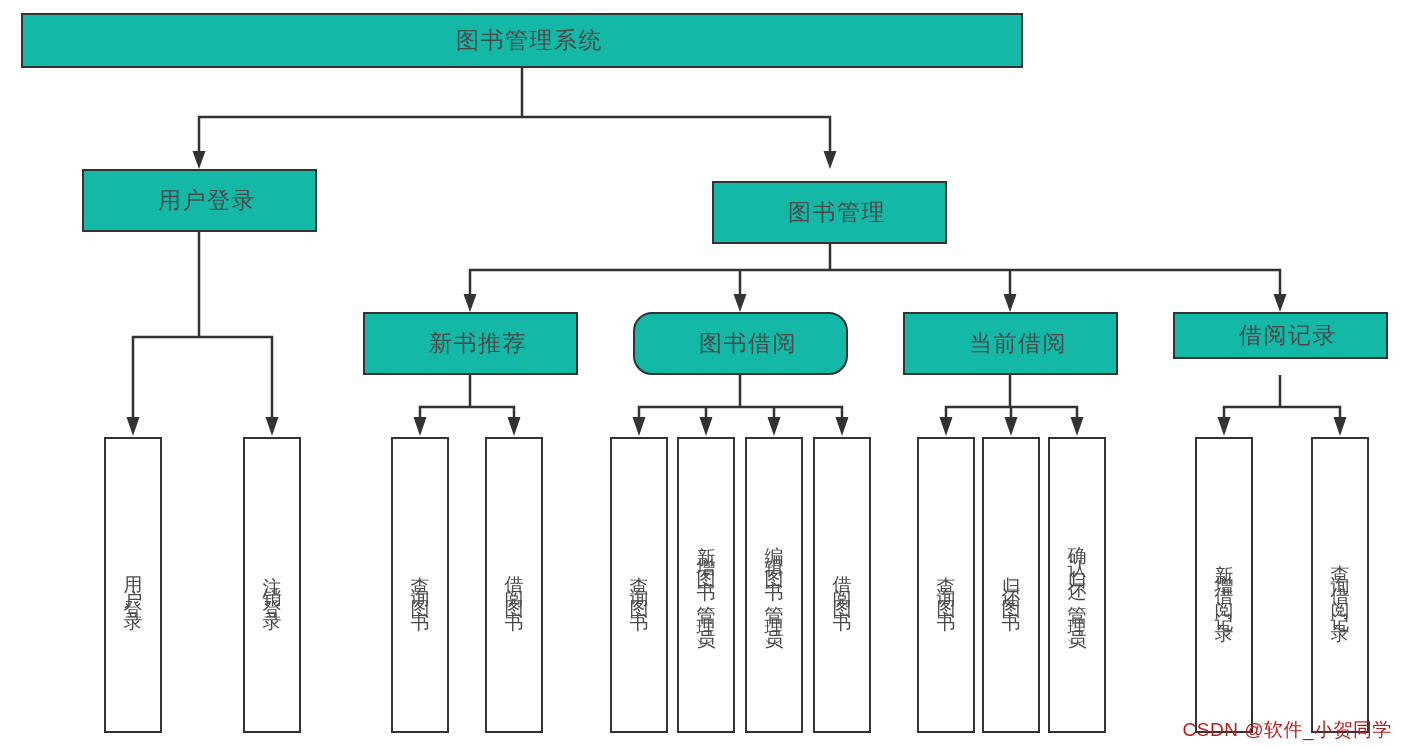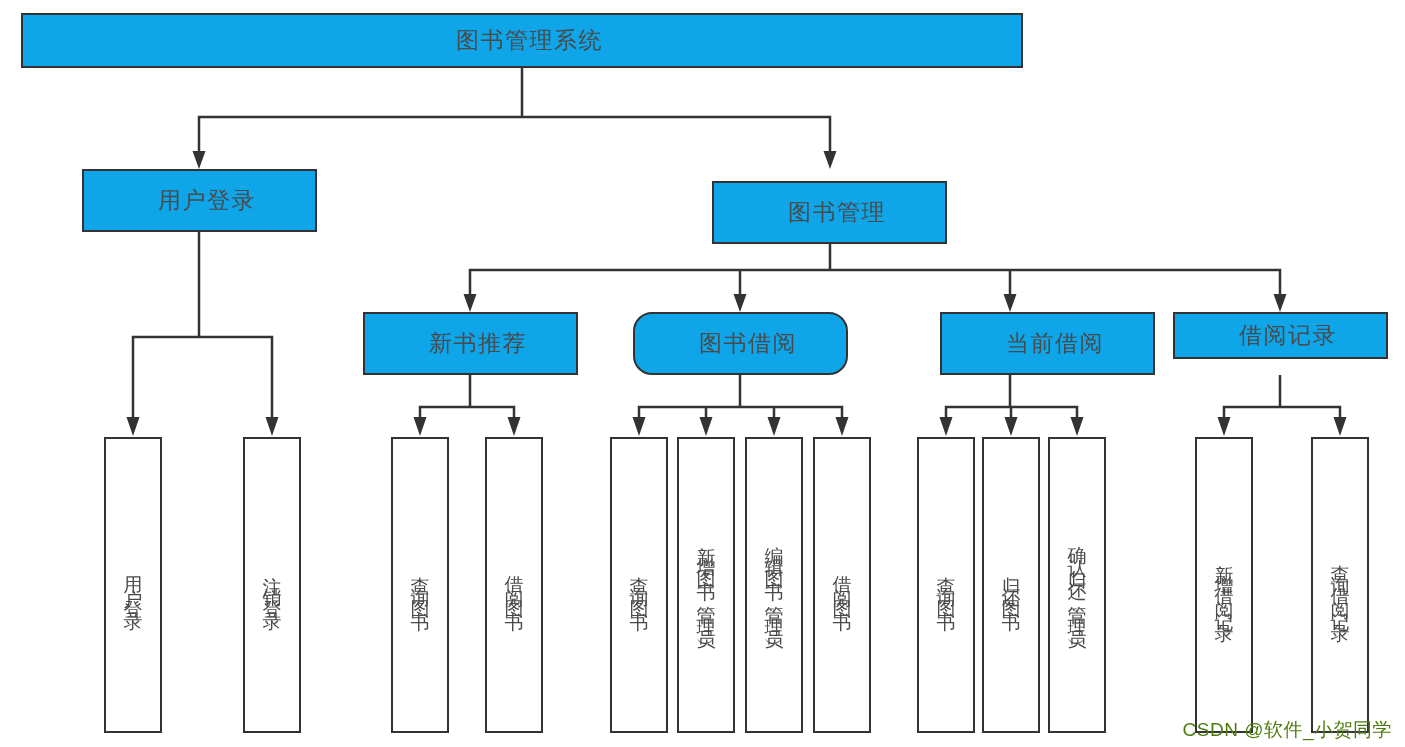--- a/index.html
+++ b/index.html
@@ -17,21 +17,21 @@
   #wires {
     position: absolute;
     left: 0; top: 0;
     width: 1405px; height: 747px;
     z-index: 1;
   }
   .hbox {
     position: absolute;
     box-sizing: border-box;
     border: 2.5px solid #333333;
-    background: #0ea5e9;
+    background: #14b8a6;
     display: flex;
     align-items: center;
     justify-content: center;
     font-size: 23px;
     letter-spacing: 1.5px;
     color: #4a4a4a;
     z-index: 2;
     padding-left: 15px;
   }
   .vbox {
@@ -56,21 +56,21 @@
     stroke: #333333;
     stroke-width: 2.5;
     stroke-linejoin: miter;
   }
   .arrowhead { fill: #333333; stroke: none; }
   #watermark {
     position: absolute;
     right: 13px;
     bottom: 4px;
     font-size: 19px;
-    color: #4d7c0f;
+    color: #b91c1c;
     letter-spacing: 0.5px;
     z-index: 3;
     white-space: nowrap;
   }
 </style>
 </head>
 <body>
 
 <div id="canvas">
 
@@ -120,21 +120,21 @@
   <div class="hbox" style="left:712px; top:169px; width:235px; height:63px;margin-top:12px;">
     <span>图书管理</span>
   </div>
 
   <div class="hbox" style="left:363px; top:312px; width:215px; height:63px;">
     <span>新书推荐</span>
   </div>
   <div class="hbox" style="left:633px; top:312px; width:215px; height:63px;border-radius:19px;">
     <span>图书借阅</span>
   </div>
-  <div class="hbox" style="left:903px; top:312px; width:215px; height:63px;margin-left:37px;">
+  <div class="hbox" style="left:903px; top:312px; width:215px; height:63px;">
     <span>当前借阅</span>
   </div>
   <div class="hbox" style="left:1173px; top:312px; width:215px; height:47px;">
     <span>借阅记录</span>
   </div>
 
   <div class="vbox" style="left:104px;">用户登录</div>
   <div class="vbox" style="left:243px;">注销登录</div>
 
   <div class="vbox" style="left:391px;">查询图书</div>

